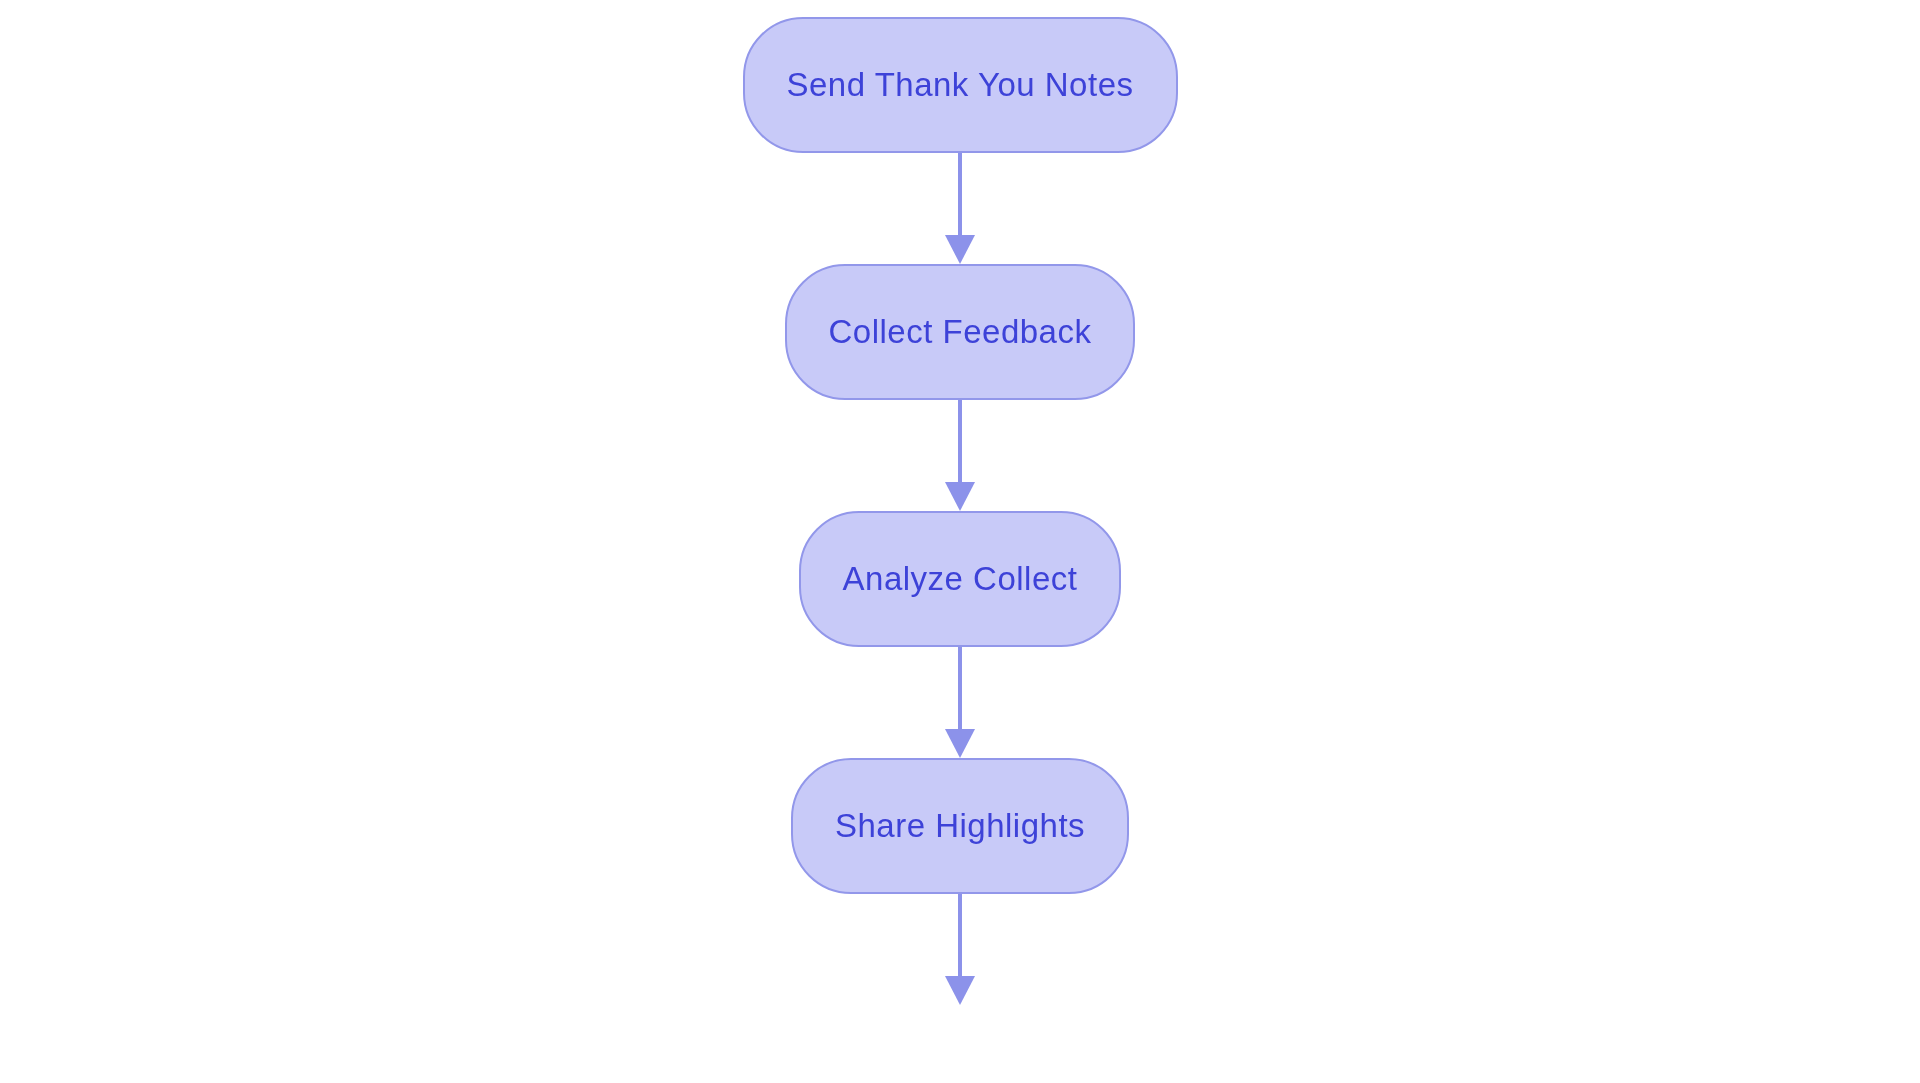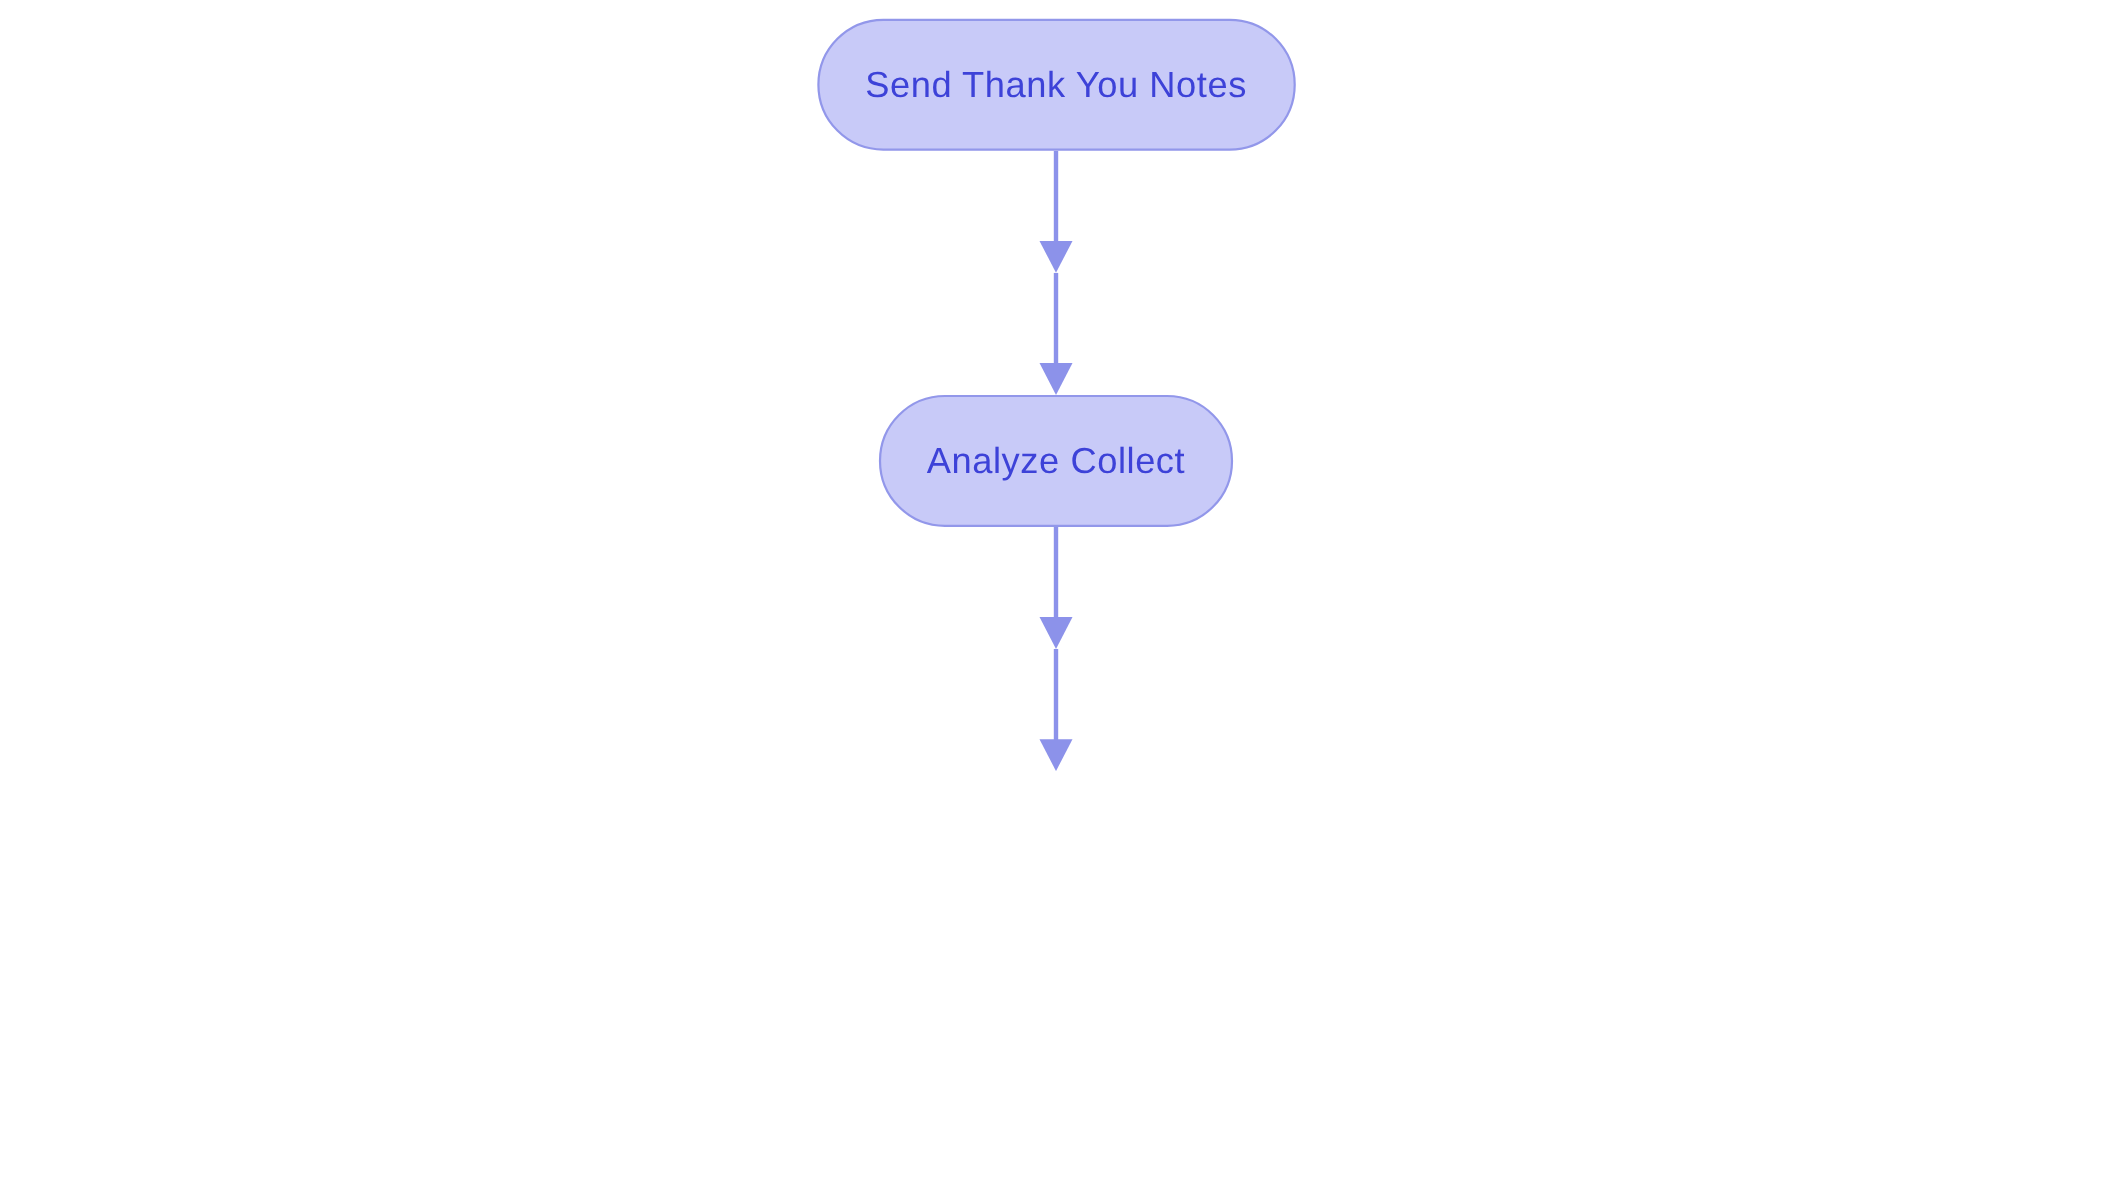--- a/index.html
+++ b/index.html
@@ -24,21 +24,21 @@
   .flow{
     position:absolute;
     left:0;
     top:17px;
     width:100%;
     display:flex;
     flex-direction:column;
     align-items:center;
   }
   .node{
-    height:120px;
+    height:136px;
     min-width:320px;
     padding:0 42px;
     border-radius:60px;
     background:var(--node-fill);
     border:2px solid var(--node-border);
     display:flex;
     align-items:center;
     justify-content:flex-end;
     flex:0 0 auto;
   }
@@ -64,35 +64,41 @@
 
     <div class="node">
       <span class="node-label">Send Thank You Notes</span>
     </div>
 
     <svg class="edge" viewBox="0 0 34 111">
       <line x1="17" y1="0" x2="17" y2="84" stroke="#8c92ea" stroke-width="4"></line>
       <polygon points="2,82 32,82 17,111" fill="#8c92ea"></polygon>
     </svg>
 
+    <div class="node">
+      <span class="node-label">Collect Feedback</span>
+    </div>
 
     <svg class="edge" viewBox="0 0 34 111">
       <line x1="17" y1="0" x2="17" y2="84" stroke="#8c92ea" stroke-width="4"></line>
       <polygon points="2,82 32,82 17,111" fill="#8c92ea"></polygon>
     </svg>
 
     <div class="node">
       <span class="node-label">Analyze Collect</span>
     </div>
 
     <svg class="edge" viewBox="0 0 34 111">
       <line x1="17" y1="0" x2="17" y2="84" stroke="#8c92ea" stroke-width="4"></line>
       <polygon points="2,82 32,82 17,111" fill="#8c92ea"></polygon>
     </svg>
 
+    <div class="node">
+      <span class="node-label">Share Highlights</span>
+    </div>
 
     <svg class="edge" viewBox="0 0 34 111">
       <line x1="17" y1="0" x2="17" y2="84" stroke="#8c92ea" stroke-width="4"></line>
       <polygon points="2,82 32,82 17,111" fill="#8c92ea"></polygon>
     </svg>
 
 
   </div>
 </div>
 

